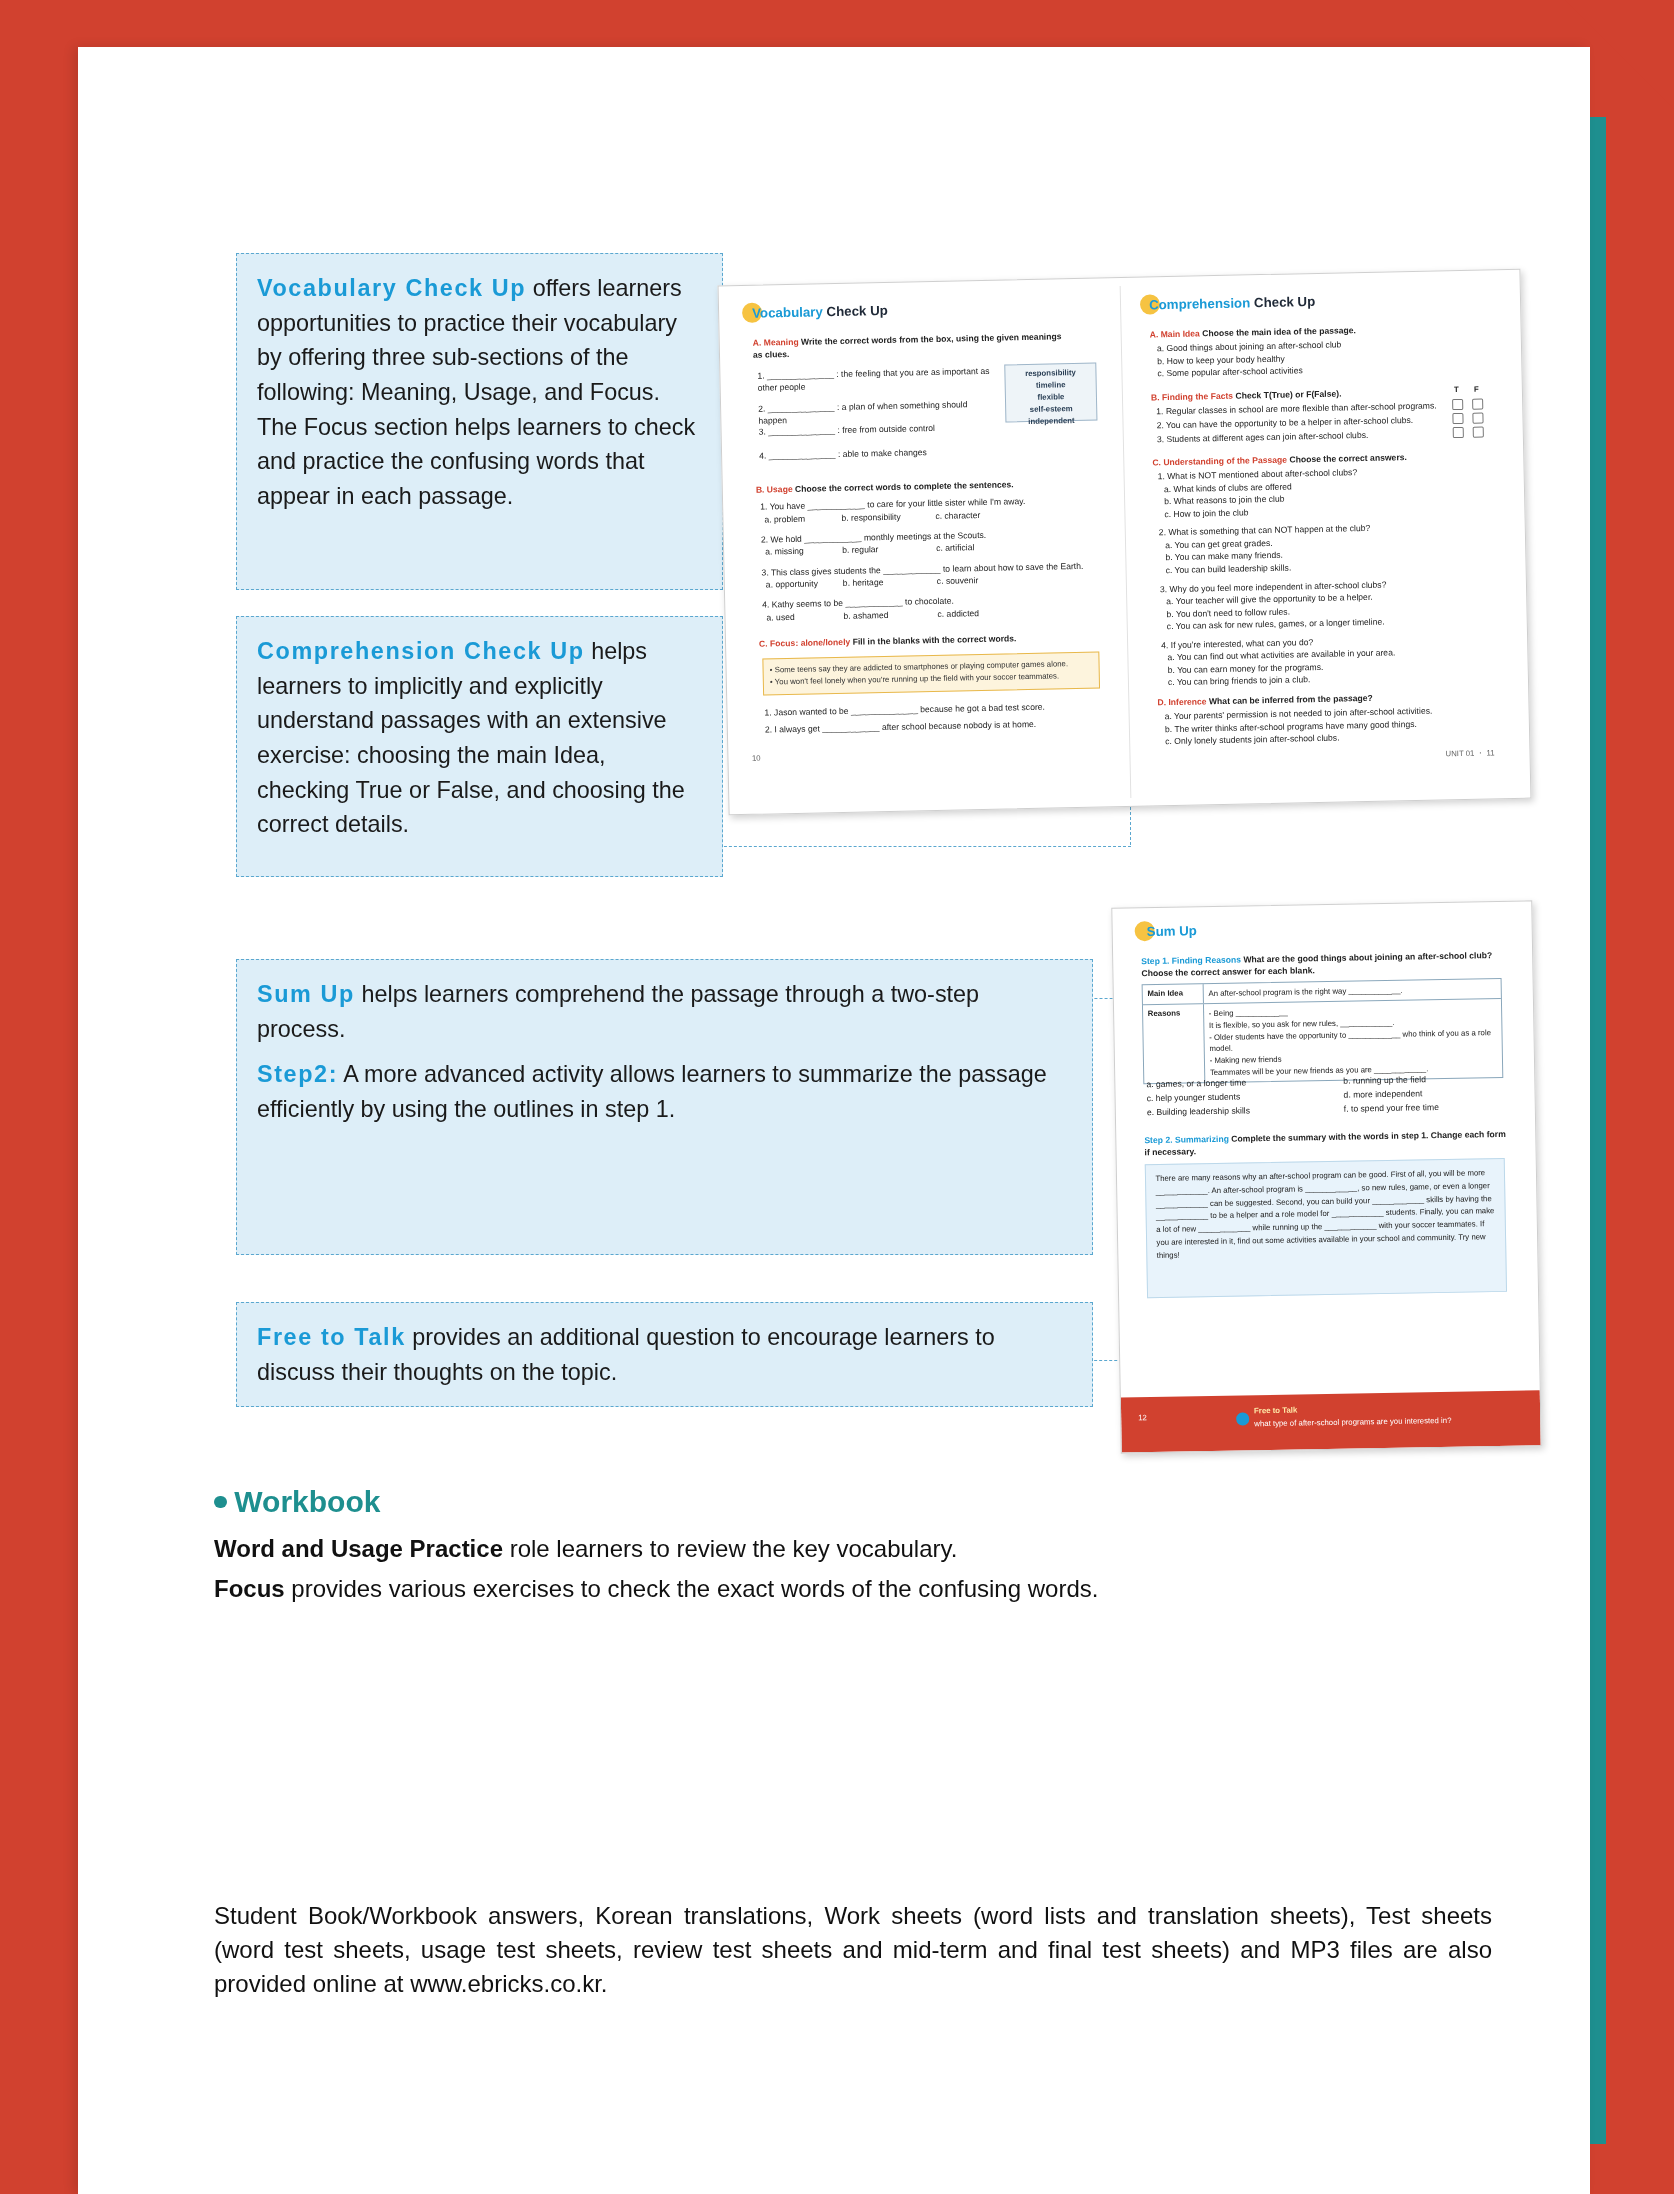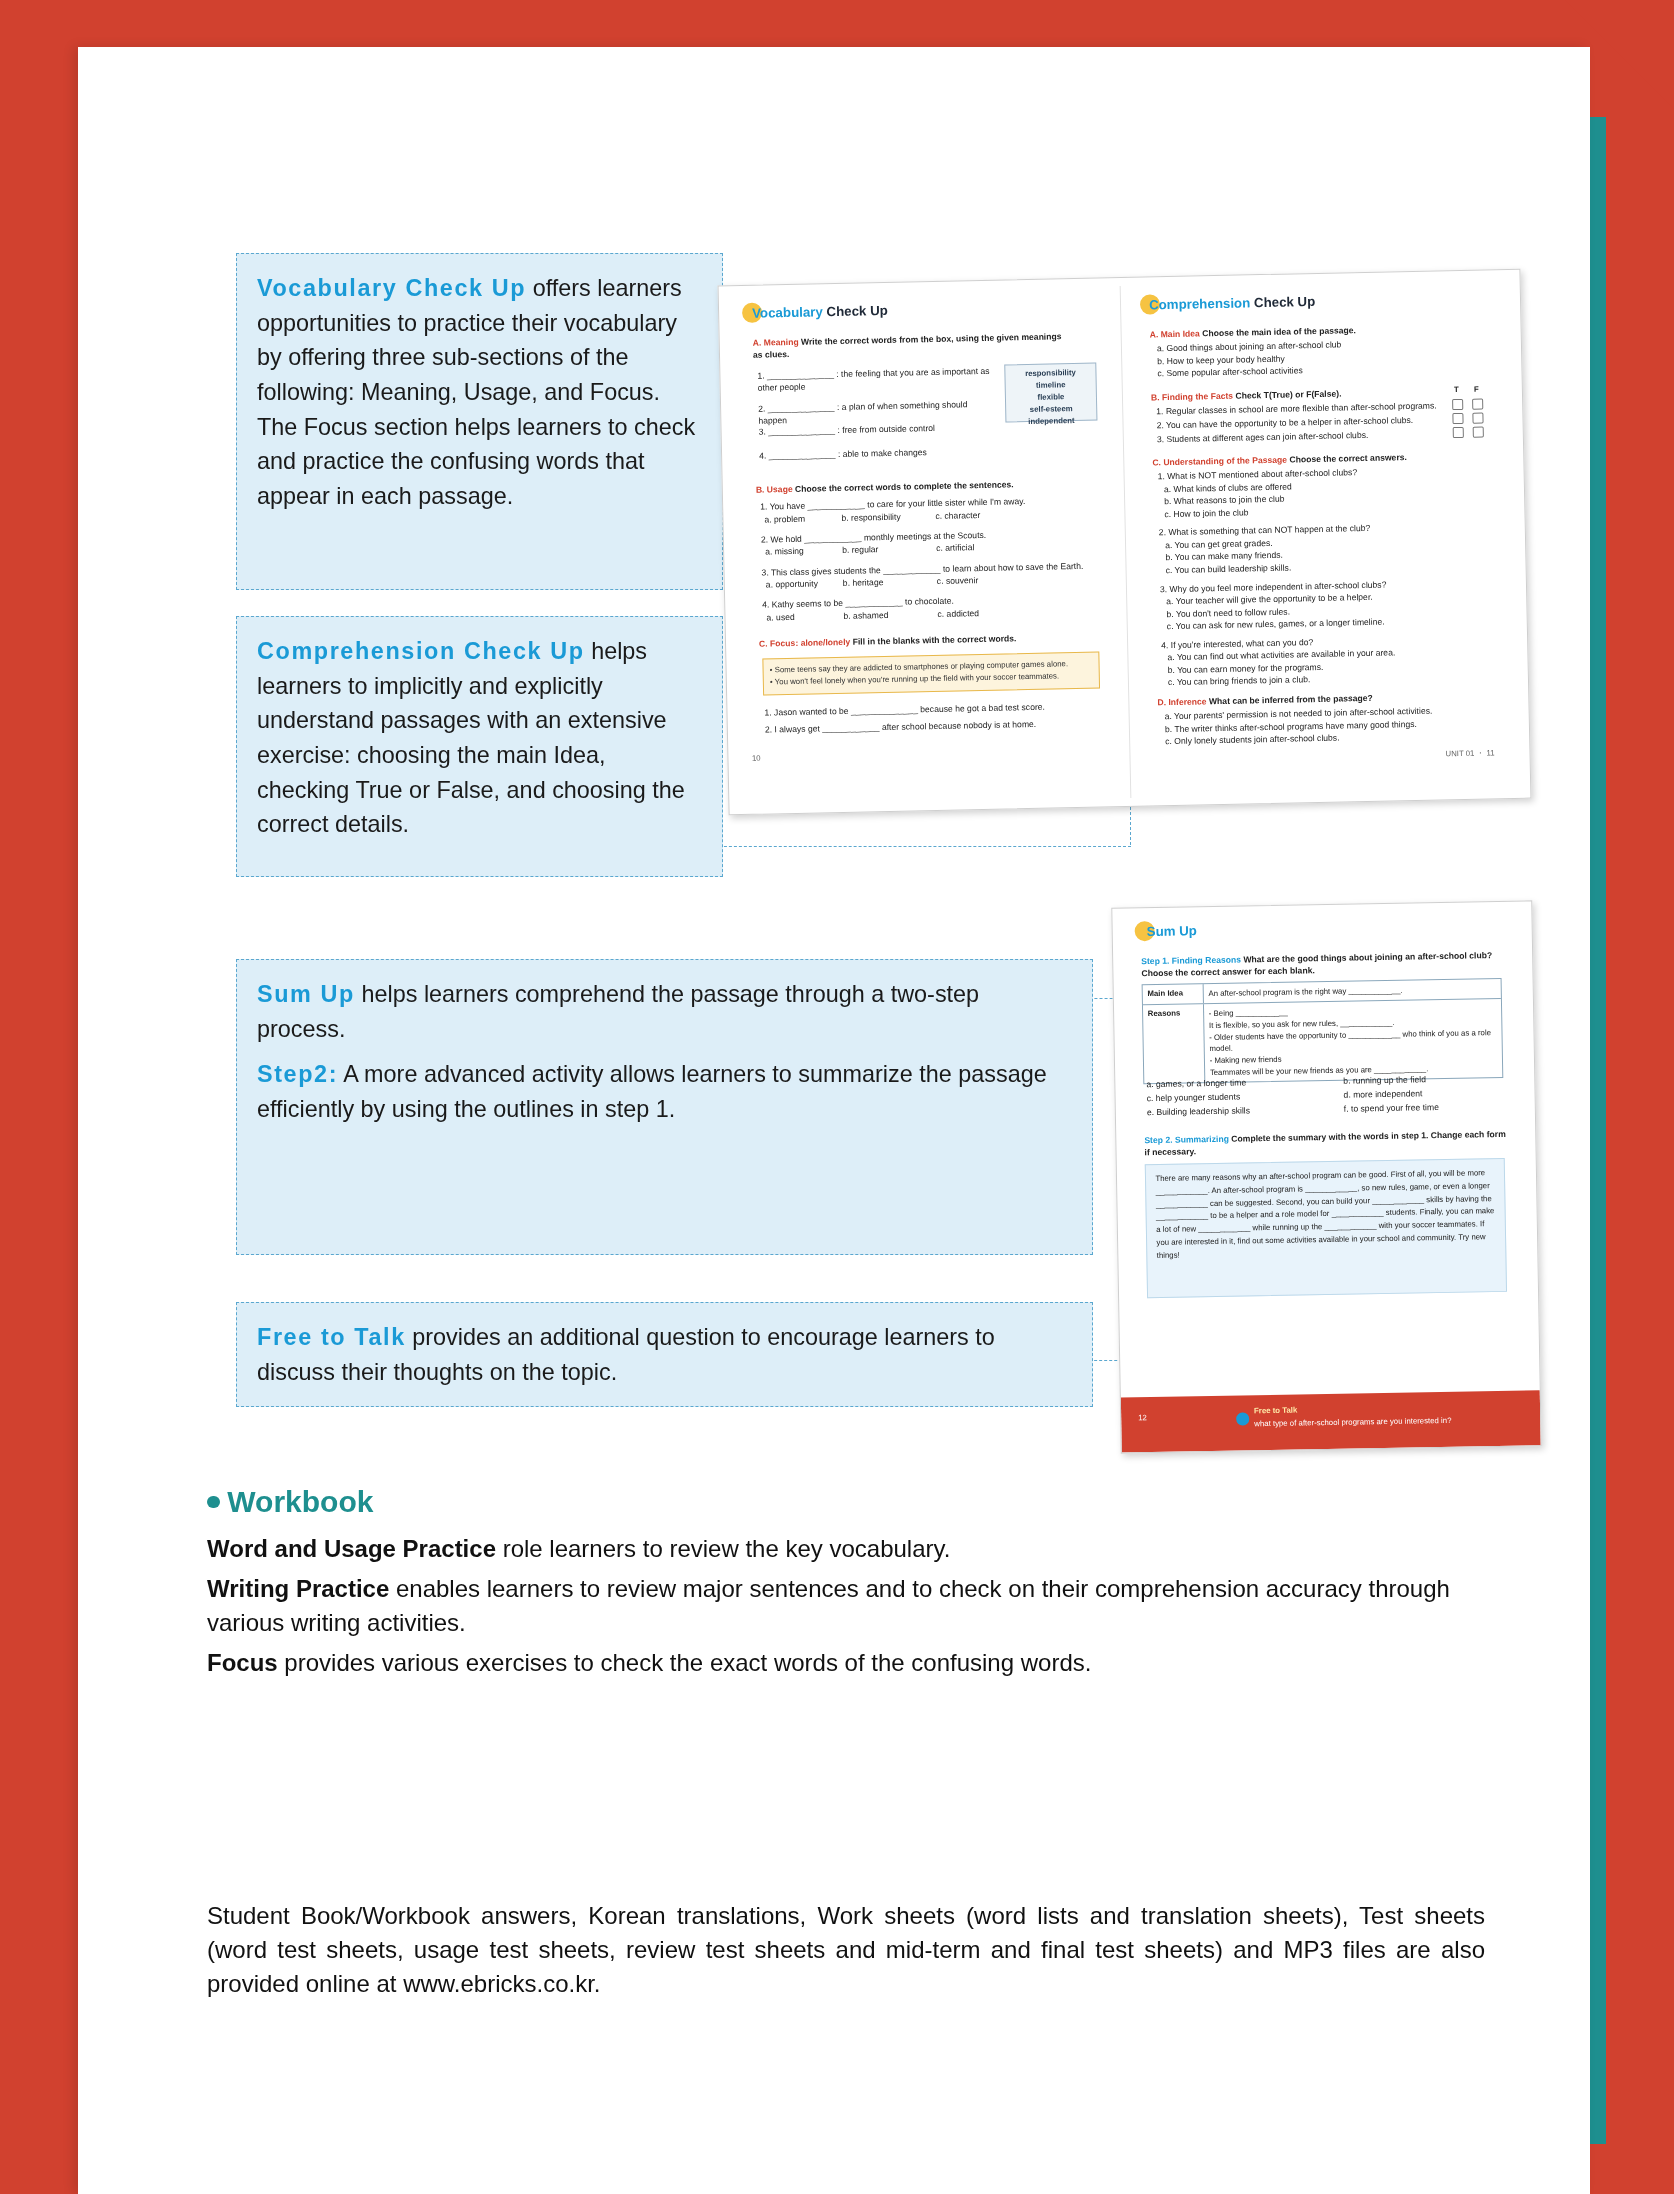--- a/index.html
+++ b/index.html
@@ -119,21 +119,21 @@
   }
   .free-strip{
     position:absolute;left:0;right:0;bottom:0;height:55px;background:#d1412f;
   }
   .free-text{
     position:absolute;font-size:7.8px;color:#ffffff;line-height:1.5;
   }
   .free-title{font-size:7.8px;color:#ffe9a8;font-weight:bold;}
 
   
-  .section{position:absolute;left:207px;width:1278px;}
+  .section{position:absolute;left:214px;width:1278px;}
   .sec-head{
     color:#1e8f8f;font-size:30px;font-weight:bold;display:flex;align-items:center;gap:7.8px;
   }
   .bullet{
     width:12.5px;height:12.5px;border-radius:50%;background:#1e8f8f;display:inline-block;
   }
   .body-par{
     font-size:24px;line-height:1.42;color:#111;margin-top:12.5px;
   }
   .body-par b{font-weight:bold;}
@@ -353,23 +353,20 @@
 
 <div class="section" style="top:1485px;">
   <div class="sec-head">
     <span class="bullet"></span>
     <span>Workbook</span>
   </div>
   <div class="body-par">
     <b>Word and Usage Practice</b><span> role learners to review the key vocabulary.</span>
   </div>
   <div class="body-par" style="margin-top:6.2px;">
-    <b>Writing Practice</b><span> enables learners to review major sentences and to check on their comprehension accuracy through various writing activities.</span>
-  </div>
-  <div class="body-par" style="margin-top:6.2px;">
     <b>Focus</b><span> provides various exercises to check the exact words of the confusing words.</span>
   </div>
 </div>
 
 <div class="section" style="top:1737px;">
 </div>
 
 <div class="section" style="top:1886px;">
   <div class="body-par" style="text-align:justify;">
     <span>Student Book/Workbook answers, Korean translations, Work sheets (word lists and translation sheets), Test sheets (word test sheets, usage test sheets, review test sheets and mid-term and final test sheets) and MP3 files are also provided online at www.ebricks.co.kr.</span>

